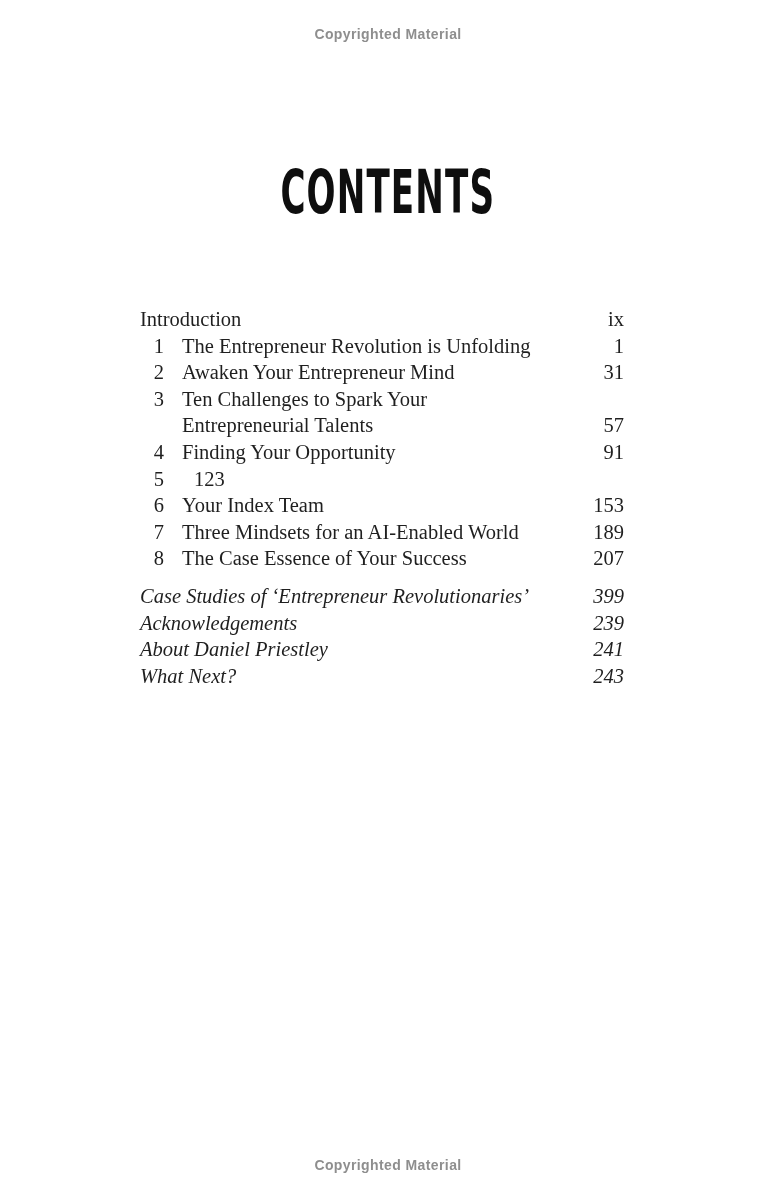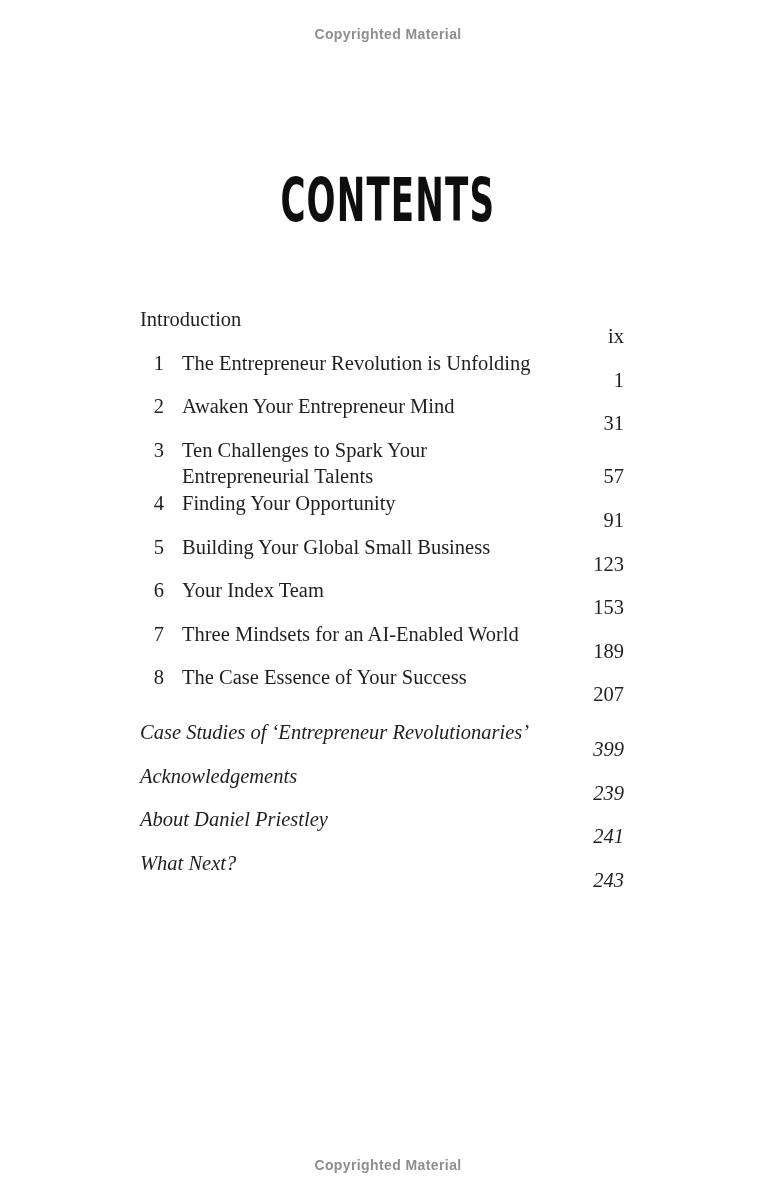--- a/index.html
+++ b/index.html
@@ -22,21 +22,21 @@
     font-weight: 700;
     font-size: 14px;
     letter-spacing: 0.4px;
     color: #8e8e8e;
   }
   .copyright.top { top: 26px; }
   .copyright.bottom { top: 1157px; }
 
   .contents-title {
     position: absolute;
-    top: 172px;
+    top: 164px;
     left: 0;
     width: 100%;
     text-align: center;
     line-height: 56px;
     white-space: nowrap;
   }
   .contents-title .squeeze {
     display: inline-block;
     transform: scaleX(0.56);
     transform-origin: 50% 50%;
@@ -66,21 +66,20 @@
   }
   .entry-title {
     flex: 1 1 auto;
     white-space: pre-line;
   }
   .pgnum {
     flex: none;
     margin-left: 12px;
     text-align: left;
     align-self: flex-end;
-    margin-top: 17px;
   }
   .backmatter { margin-top: 11px; font-style: italic; }
 </style>
 </head>
 <body>
 
 <div class="page">
 
   <div class="copyright top">Copyrighted Material</div>
 
@@ -115,21 +114,20 @@
     </div>
 
     <div class="row">
       <span class="num">4</span>
       <span class="entry-title">Finding Your Opportunity</span>
       <span class="pgnum">91</span>
     </div>
 
     <div class="row">
       <span class="num">5</span>
-      <span class="entry-title">Building Your Global Small Business</span>
       <span class="pgnum">123</span>
     </div>
 
     <div class="row">
       <span class="num">6</span>
       <span class="entry-title">Your Index Team</span>
       <span class="pgnum">153</span>
     </div>
 
     <div class="row">

